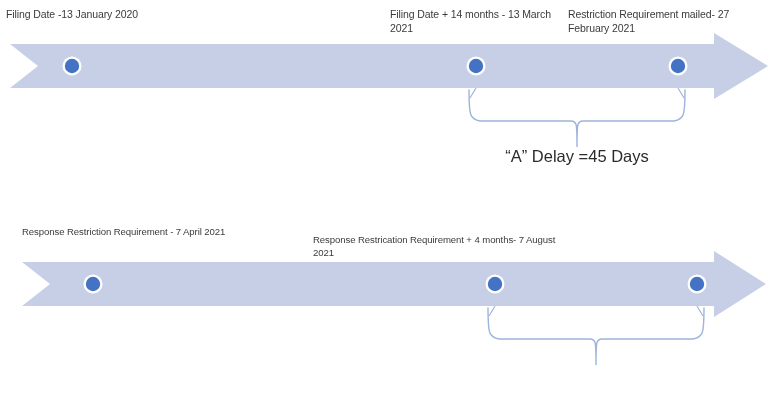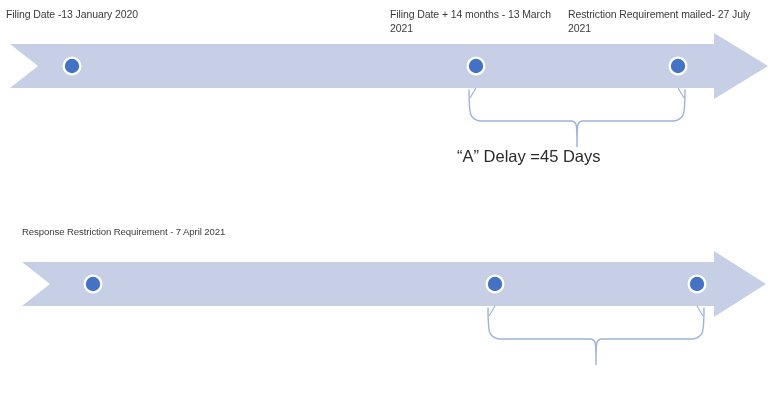--- a/index.html
+++ b/index.html
@@ -51,36 +51,36 @@
   .event-label.small {
     font-size: 9.6px;
     line-height: 12.6px;
   }
 
   .delay-label {
     position: absolute;
     font-size: 16.5px;
     line-height: 20px;
     color: #2b2b2b;
-    text-align: left;
+    text-align: center;
     white-space: nowrap;
   }
 </style>
 </head>
 <body>
 
 <div class="stage">
 
   <div class="timeline" id="timeline-1">
 
     <div class="event-label" style="left:6px; top:8px; width:146px;">Filing Date -13 January 2020</div>
 
     <div class="event-label" style="left:390px; top:8px; width:172px;">Filing Date + 14 months - 13 March 2021</div>
 
-    <div class="event-label" style="left:568px; top:8px; width:186px;">Restriction Requirement mailed- 27 July 2021</div>
+    <div class="event-label" style="left:568px; top:8px; width:186px;">Restriction Requirement mailed- 27 February 2021</div>
 
     <svg class="arrow-svg" viewBox="0 0 768 194" preserveAspectRatio="none">
 
       <polygon fill="#C7CFE7" points="10,44 714,44 714,33 768,66 714,99 714,88 10,88 38,66"></polygon>
 
       <path fill="none" stroke="#9DB3DC" stroke-width="1.4" stroke-linecap="round" d="M469,90 C469,116 470,119 480,121
                L571,121 C577,121 577,124 577,147
                C577,124 577,121 583,121
                L674,121 C684,119 685,116 685,90"></path>
 
@@ -97,20 +97,21 @@
       <circle cx="678" cy="66" r="7.2" fill="#4472C4"></circle>
     </svg>
 
     <div class="delay-label" style="left:457px; top:146px; width:240px;">“A” Delay =45 Days</div>
   </div>
 
   <div class="timeline" id="timeline-2">
 
     <div class="event-label small" style="left:22px; top:8px; width:212px;">Response Restriction Requirement - 7 April 2021</div>
 
+    <div class="event-label small" style="left:313px; top:16px; width:264px;">Response Restrication Requirement + 4 months- 7 August 2021</div>
 
 
     <svg class="arrow-svg" viewBox="0 0 768 194" preserveAspectRatio="none">
       <polygon fill="#C7CFE7" points="22,44 714,44 714,33 766,66 714,99 714,88 22,88 50,66"></polygon>
 
       <path fill="none" stroke="#9DB3DC" stroke-width="1.4" stroke-linecap="round" d="M488,90 C488,116 489,119 499,121
                L590,121 C596,121 596,124 596,147
                C596,124 596,121 602,121
                L693,121 C703,119 704,116 704,90"></path>
 

